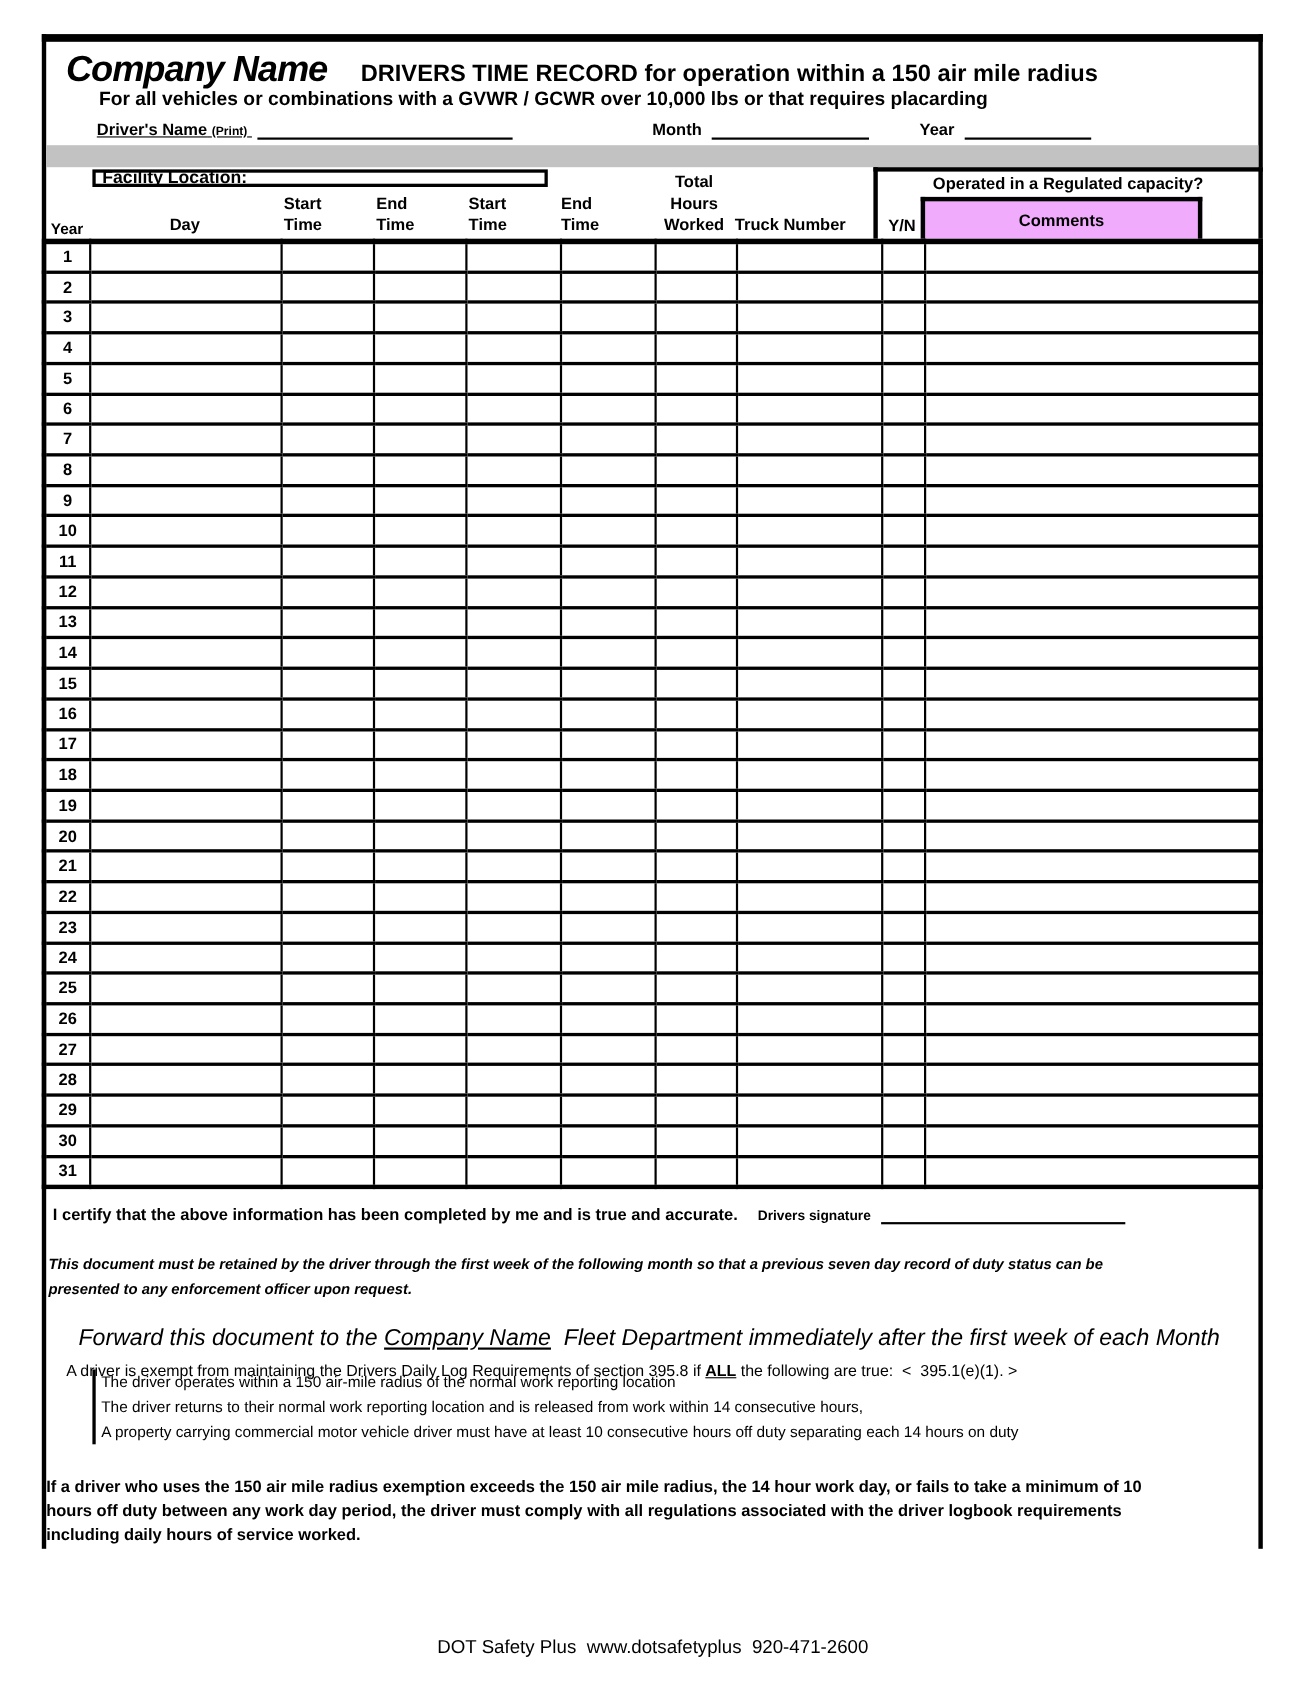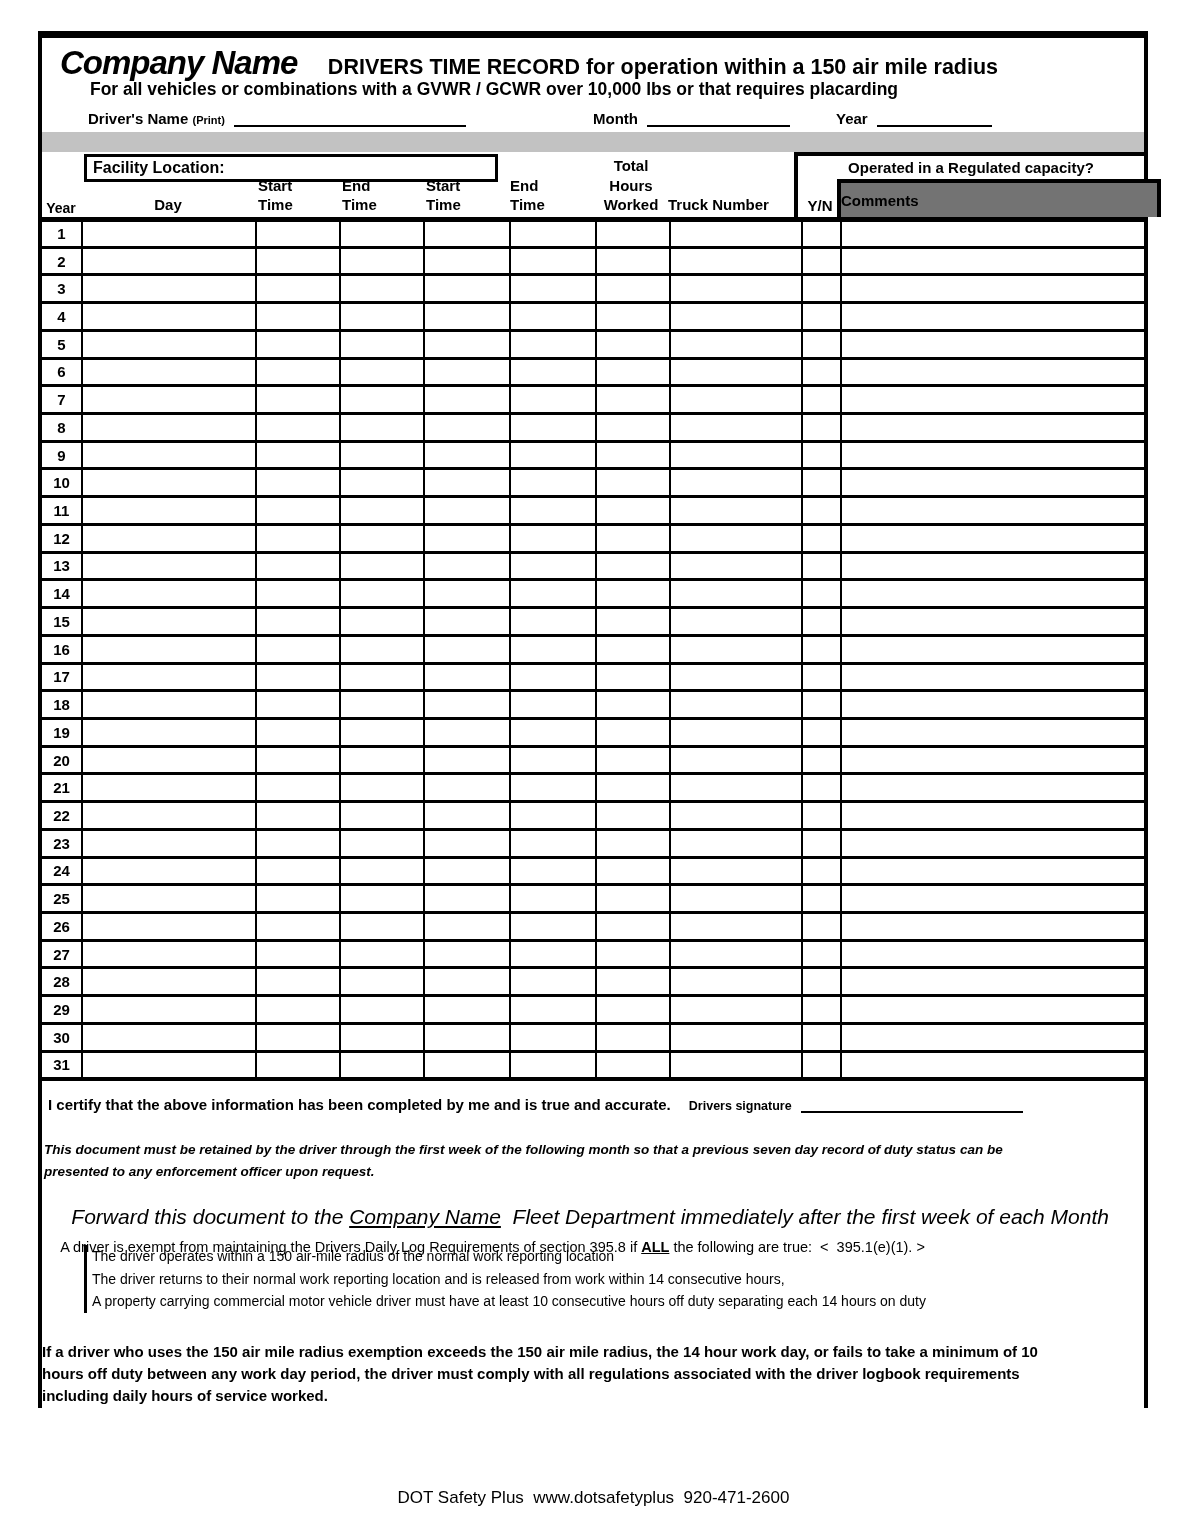--- a/index.html
+++ b/index.html
@@ -17,39 +17,39 @@
   .hdr-line1 { position: absolute; left: 60px; top: 44px; white-space: nowrap; }
   .company-name { font-size: 33px; font-weight: bold; font-style: italic; letter-spacing: -1px; }
   .form-title { font-size: 21.5px; font-weight: bold; margin-left: 26px; }
   .form-subtitle { position: absolute; left: 38px; top: 79px; width: 882px; text-align: center; font-size: 17.5px; font-weight: bold; padding-left: 30px; }
   .field-row { position: absolute; top: 110px; left: 0; width: 1187px; height: 22px; font-size: 15px; font-weight: bold; }
   .fr-item { position: absolute; white-space: nowrap; }
   .print-small { font-size: 11px; font-weight: bold; }
   .blank-line { display: inline-block; border-bottom: 2px solid #000; height: 16px; vertical-align: bottom; margin-left: 5px; }
   .gray-band { position: absolute; left: 42px; top: 132px; width: 1102px; height: 20px; background: #c2c2c2; }
 
-  .facility-box { position: absolute; left: 84px; top: 154px; width: 414px; height: 28px; border: 3px solid #000; display: flex; align-items: center; background:#fff; }
+  .facility-box { position: absolute; left: 84px; top: 154px; width: 414px; height: 16px; border: 3px solid #000; display: flex; align-items: center; background:#fff; }
   .facility-box .lbl { font-size: 16px; font-weight: bold; padding-left: 6px; }
   .facility-field { flex: 1; height: 100%; }
 
   .colhdr { position: absolute; font-weight: bold; font-size: 15px; line-height: 18.5px; }
   .hdr-date { left: 40px; top: 199px; width: 42px; text-align: center; font-size: 14px; }
   .hdr-day { left: 82px; top: 196px; width: 172px; text-align: center; }
   .hdr-st1 { left: 258px; top: 177px; }
   .hdr-et1 { left: 342px; top: 177px; }
   .hdr-st2 { left: 426px; top: 177px; }
   .hdr-et2 { left: 510px; top: 177px; }
   .hdr-total { left: 594px; top: 156px; width: 74px; text-align: center; line-height: 19.5px; }
   .hdr-truck { left: 668px; top: 196px; width: 132px; text-align: left; }
   .colhdr span { display: block; }
 
   .operated-box { position: absolute; left: 794px; top: 152px; width: 354px; height: 65px; border: 4px solid #000; border-bottom: none; background: #fff; }
   .operated-label { text-align: center; font-size: 15px; font-weight: bold; padding-top: 3px; }
   .yn-header { position: absolute; left: 0; bottom: 3px; width: 44px; text-align: center; font-size: 15px; font-weight: bold; }
-  .comments-box { position: absolute; left: 39px; top: 23px; width: 324px; height: 38px; border: 4px solid #000; border-bottom: none; display: flex; align-items: center; font-size: 15px; font-weight: bold; background: #737373; }
+  .comments-box { position: absolute; left: 39px; top: 23px; width: 256px; height: 38px; border: 4px solid #000; border-bottom: none; display: flex; align-items: center; justify-content: center; font-size: 15px; font-weight: bold; background: #f0abfc; }
 
   table.time-table {
     position: absolute; left: 38px; top: 217px; width: 1110px; height: 864px;
     border-collapse: collapse; table-layout: fixed; border: 4px solid #000; border-top-width: 5px;
   }
   table.time-table td { border: 2px solid #000; border-top-width: 3px; border-bottom-width: 3px; height: 25px; padding: 0; }
   td.date-cell { font-weight: bold; font-size: 15px; text-align: center; }
 
   .certify-line { position: absolute; left: 48px; top: 1096px; font-size: 15px; font-weight: bold; white-space: nowrap; }
   .sig-label { font-size: 12.5px; font-weight: bold; margin-left: 14px; }
@@ -69,21 +69,21 @@
 
   <div class="outer-box"></div>
 
   <div class="hdr-line1">
     <span class="company-name">Company Name</span>
     <span class="form-title">DRIVERS TIME RECORD for operation within a 150 air mile radius</span>
   </div>
   <div class="form-subtitle">For all vehicles or combinations with a GVWR / GCWR over 10,000 lbs or that requires placarding</div>
 
   <div class="field-row">
-    <span class="fr-item" style="left:88px;">
+    <span class="fr-item" style="left:88px;text-decoration:underline;">
       <span>Driver's Name</span>
       <span class="print-small">(Print)</span>
       <span class="blank-line" style="width:232px;"></span>
     </span>
     <span class="fr-item" style="left:593px;">
       <span>Month</span>
       <span class="blank-line" style="width:143px;"></span>
     </span>
     <span class="fr-item" style="left:836px;">
       <span>Year</span>

